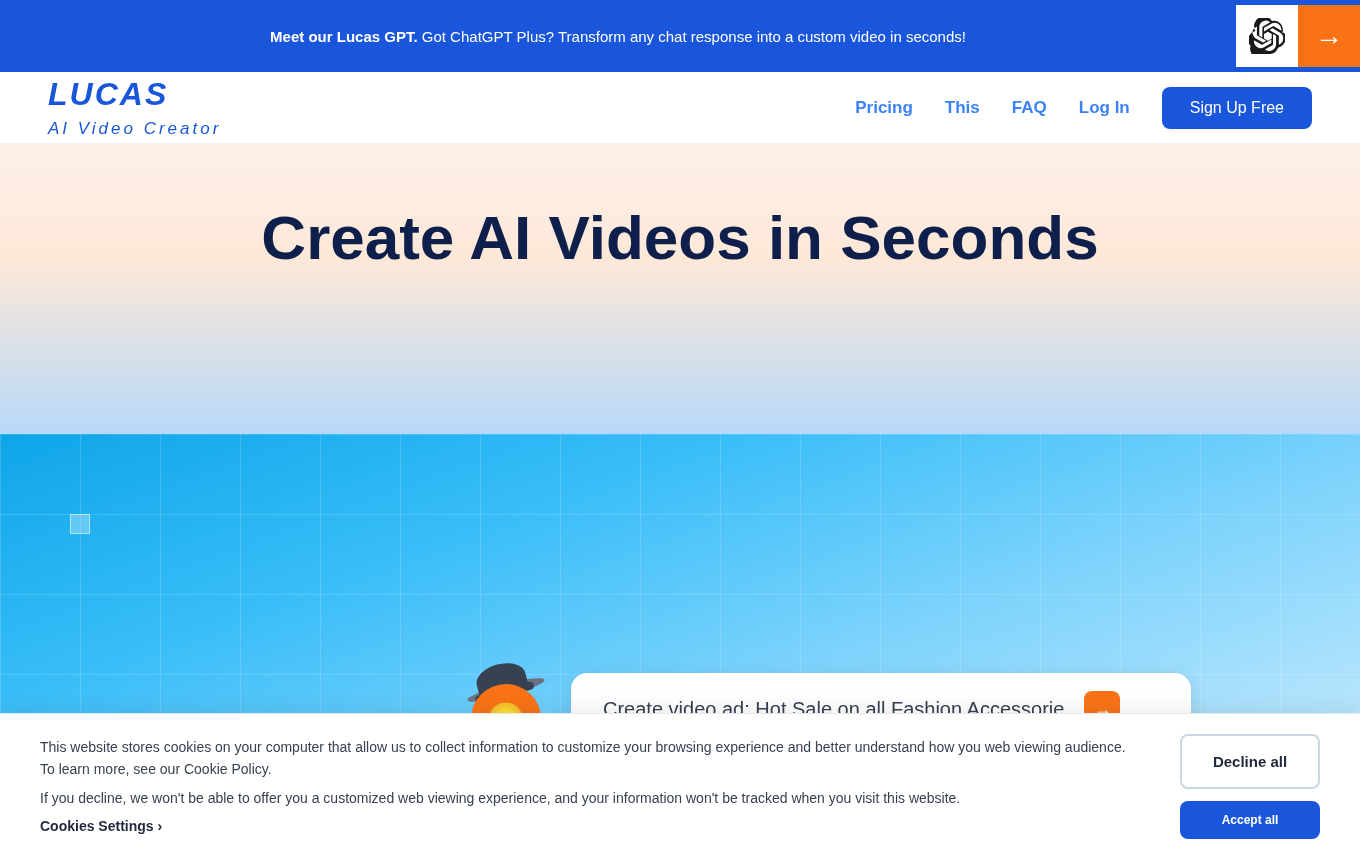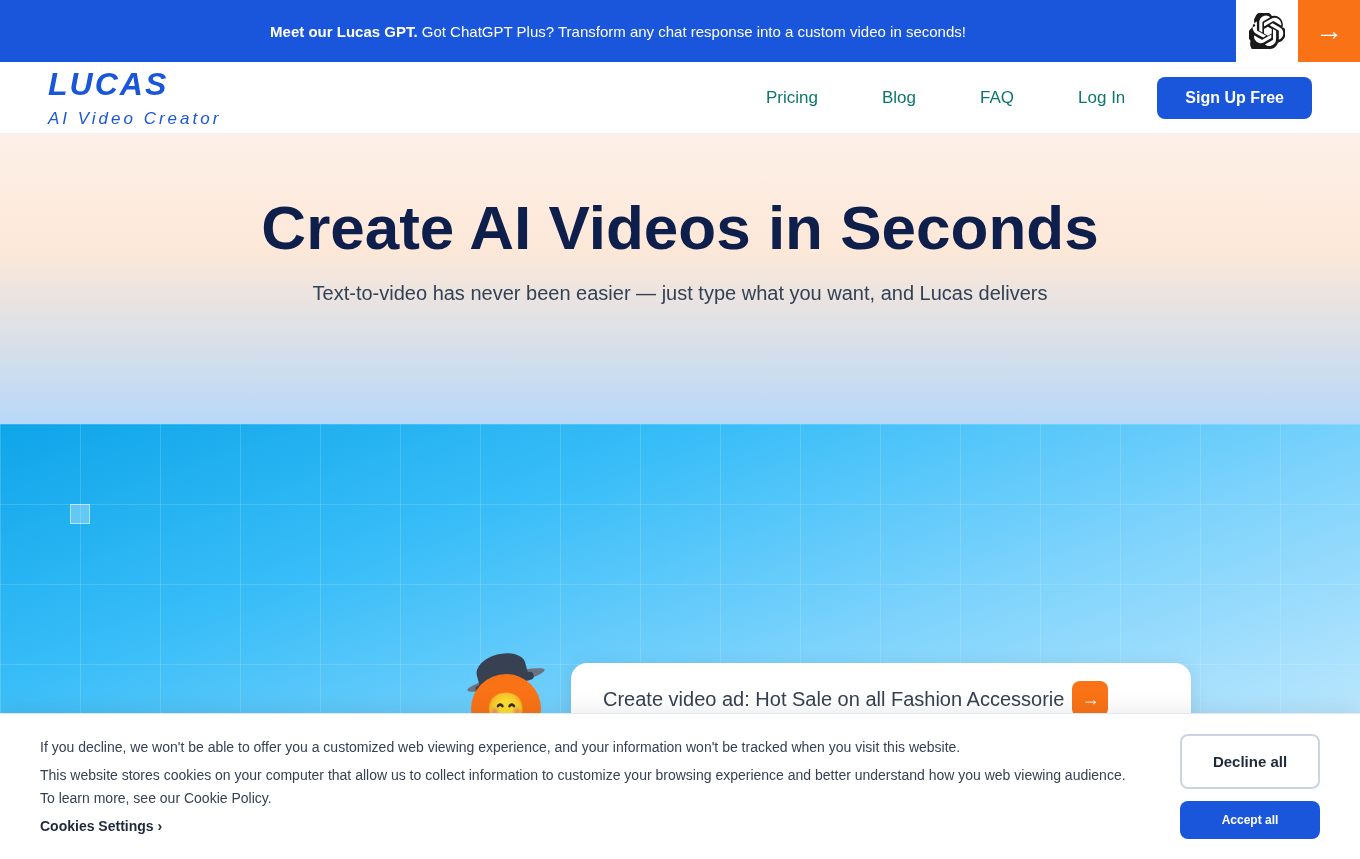--- a/index.html
+++ b/index.html
@@ -6,21 +6,21 @@
     body { font-family: -apple-system, BlinkMacSystemFont, 'Segoe UI', sans-serif; overflow-x: hidden; }
 
     
     .top-banner {
       background: #1a56db;
       color: white;
       display: flex;
       align-items: center;
       justify-content: space-between;
       padding: 0 0 0 0;
-      height: 62px;
+      height: 72px;
       position: relative;
     }
     .banner-text {
       flex: 1;
       text-align: center;
       font-size: 15px;
       padding: 0 60px;
       line-height: 1.4;
     }
     .banner-text strong { font-weight: 700; }
@@ -75,34 +75,33 @@
       letter-spacing: 3px;
       margin-top: 10px;
     }
     .nav-links {
       display: flex;
       align-items: center;
       gap: 32px;
     }
     .nav-link {
       font-size: 17px;
-      color: #0f766e;
+      color: #3b82f6;
       text-decoration: none;
       cursor: pointer;
-      font-weight: 400;
-      margin-left: 32px;
+      font-weight: 700;
     }
     .signup-btn {
       background: #1a56db;
       color: white;
       border: none;
       border-radius: 8px;
       padding: 12px 28px;
       font-size: 16px;
-      font-weight: 700;
+      font-weight: 400;
       cursor: pointer;
       white-space: nowrap;
     }
 
     
     .hero {
       background: linear-gradient(180deg, #fdf0e8 0%, #fde8d8 40%, #b8d8f8 100%);
       text-align: center;
       padding: 60px 20px 16px;
       min-height: 290px;
@@ -197,21 +196,21 @@
     }
     .prompt-bubble {
       background: white;
       border-radius: 16px;
       padding: 18px 32px;
       font-size: 20px;
       color: #374151;
       box-shadow: 0 4px 20px rgba(0,0,0,0.1);
       display: flex;
       align-items: center;
-      gap: 8px;
+      gap: 20px;
       min-width: 620px;
     }
     .prompt-go-btn {
       background: #f97316;
       color: white;
       border: none;
       border-radius: 8px;
       width: 36px;
       height: 36px;
       font-size: 18px;
@@ -317,30 +316,29 @@
   <div class="banner-arrow">→</div>
 </div>
 
 <nav class="navbar">
   <div class="logo-container">
     <span class="logo-lucas">LUCAS</span>
     <span class="logo-subtitle">AI Video Creator</span>
   </div>
   <div class="nav-links">
     <a class="nav-link">Pricing</a>
-    <a class="nav-link">Blog</a>
+    <a class="nav-link">This</a>
     <a class="nav-link">FAQ</a>
     <a class="nav-link">Log In</a>
     <button class="signup-btn">Sign Up Free</button>
   </div>
 </nav>
 
 <section class="hero">
   <h1 class="hero-title">Create AI Videos in Seconds</h1>
-  <p class="hero-subtitle">Text-to-video has never been easier — just type what you want, and Lucas delivers</p>
 </section>
 
 <section class="blue-section">
   <div class="grid-overlay"></div>
   <div class="small-square"></div>
 
   <div class="demo-prompt-area">
 
     <div class="mascot">
       <div class="mascot-brim"></div>
@@ -352,22 +350,22 @@
 
     <div class="prompt-bubble">
       <span>Create video ad: Hot Sale on all Fashion Accessorie</span>
       <button class="prompt-go-btn">→</button>
     </div>
   </div>
 </section>
 
 <div class="cookie-banner">
   <div class="cookie-text">
+    <p>This website stores cookies on your computer that allow us to collect information to customize your browsing experience and better understand how you web viewing audience. To learn more, see our Cookie Policy.</p>
     <p>If you decline, we won't be able to offer you a customized web viewing experience, and your information won't be tracked when you visit this website.</p>
-    <p>This website stores cookies on your computer that allow us to collect information to customize your browsing experience and better understand how you web viewing audience. To learn more, see our Cookie Policy.</p>
     <a class="cookie-settings-link">
       <span>Cookies Settings</span>
       <span>›</span>
     </a>
   </div>
   <div class="cookie-buttons">
     <button class="decline-btn">Decline all</button>
     <button class="accept-btn">Accept all</button>
   </div>
 </div>

